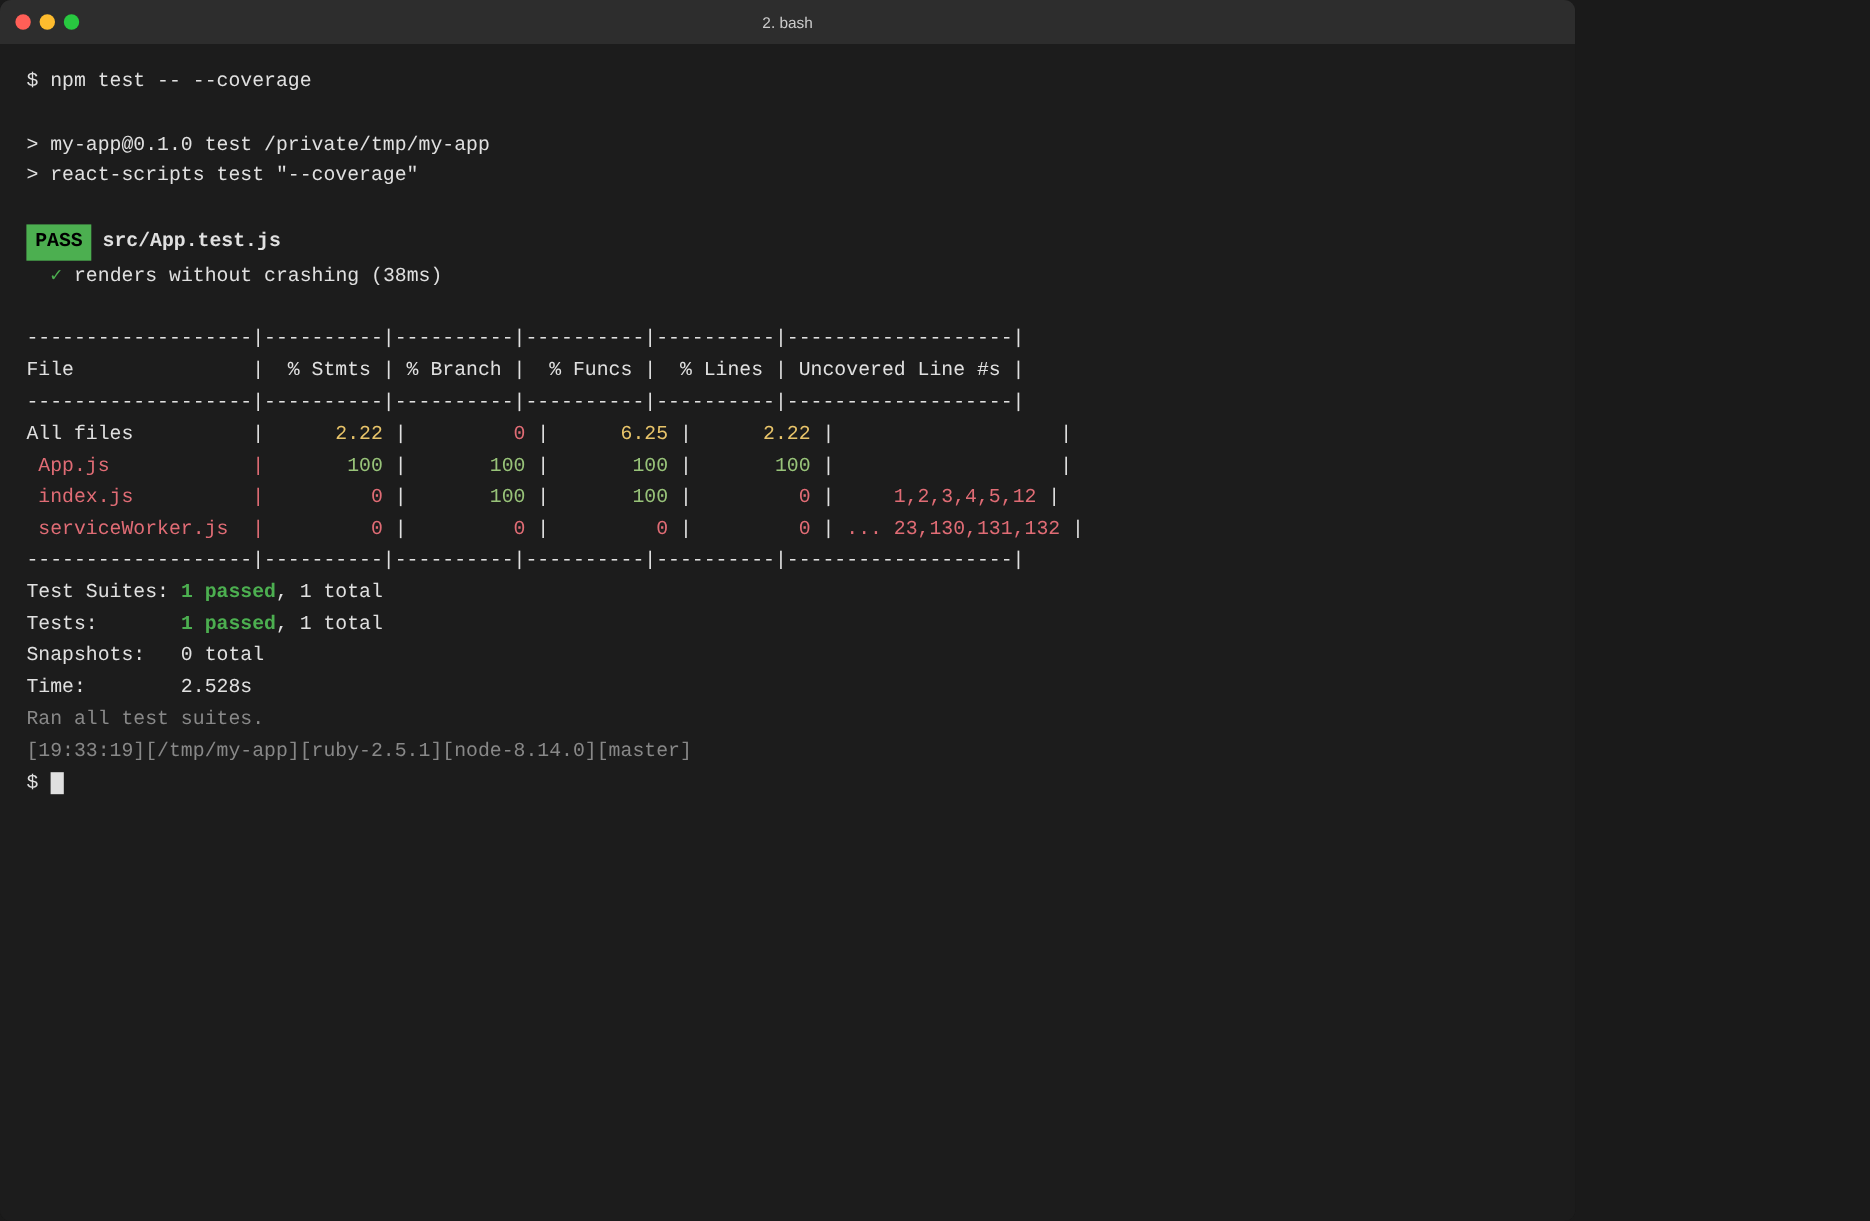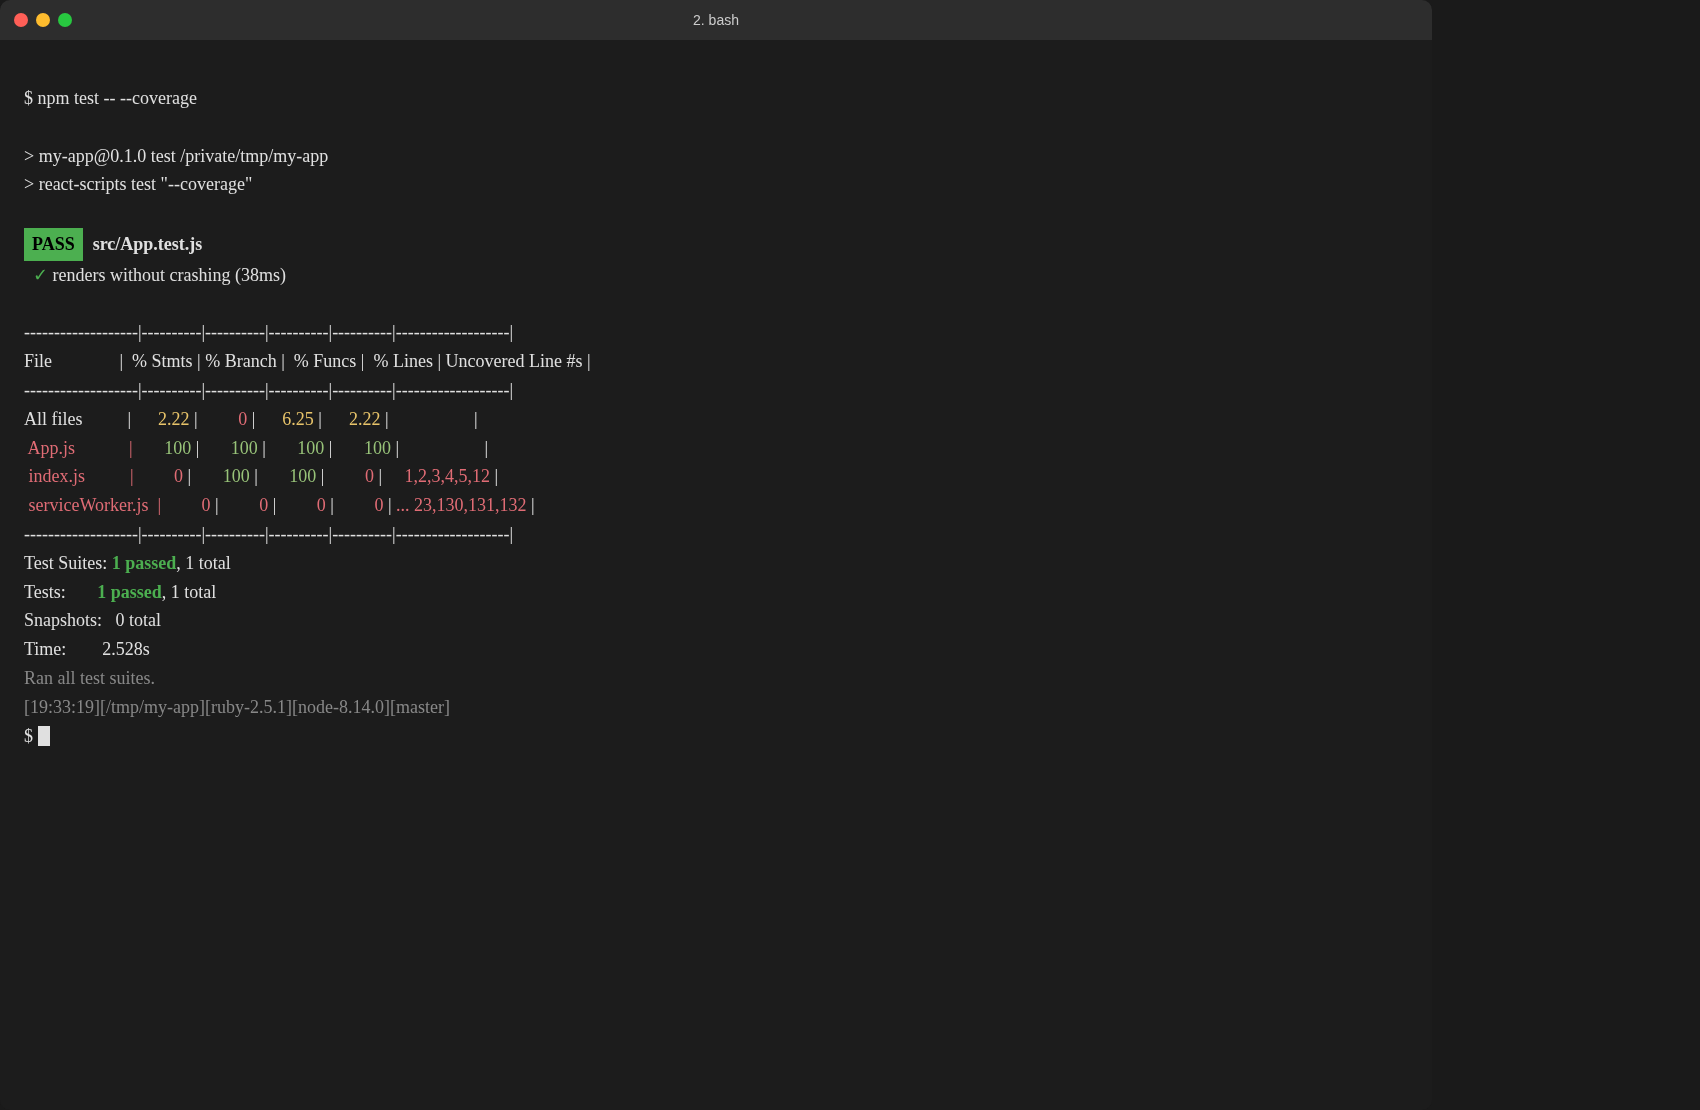--- a/index.html
+++ b/index.html
@@ -13,21 +13,20 @@
     }
 
     .window {
       width: 1432px;
       height: 1110px;
       background: #1c1c1c;
       border-radius: 10px;
       overflow: hidden;
       display: flex;
       flex-direction: column;
-      gap: 24px;
     }
 
     .titlebar {
       background: #2d2d2d;
       height: 40px;
       display: flex;
       align-items: center;
       justify-content: center;
       position: relative;
       flex-shrink: 0;
@@ -103,21 +102,21 @@
       height: 20px;
       vertical-align: text-bottom;
       animation: blink 1s step-end infinite;
     }
 
     @keyframes blink {
       50% { opacity: 0; }
     }
 
     pre {
-      font-family: Liberation Serif, serif;
+      font-family: Liberation Mono, monospace;
       font-size: 18px;
       line-height: 1.6;
       white-space: pre;
     }
   </style>
 </head>
 <body>
 
 <div class="window">
   <div class="titlebar">

